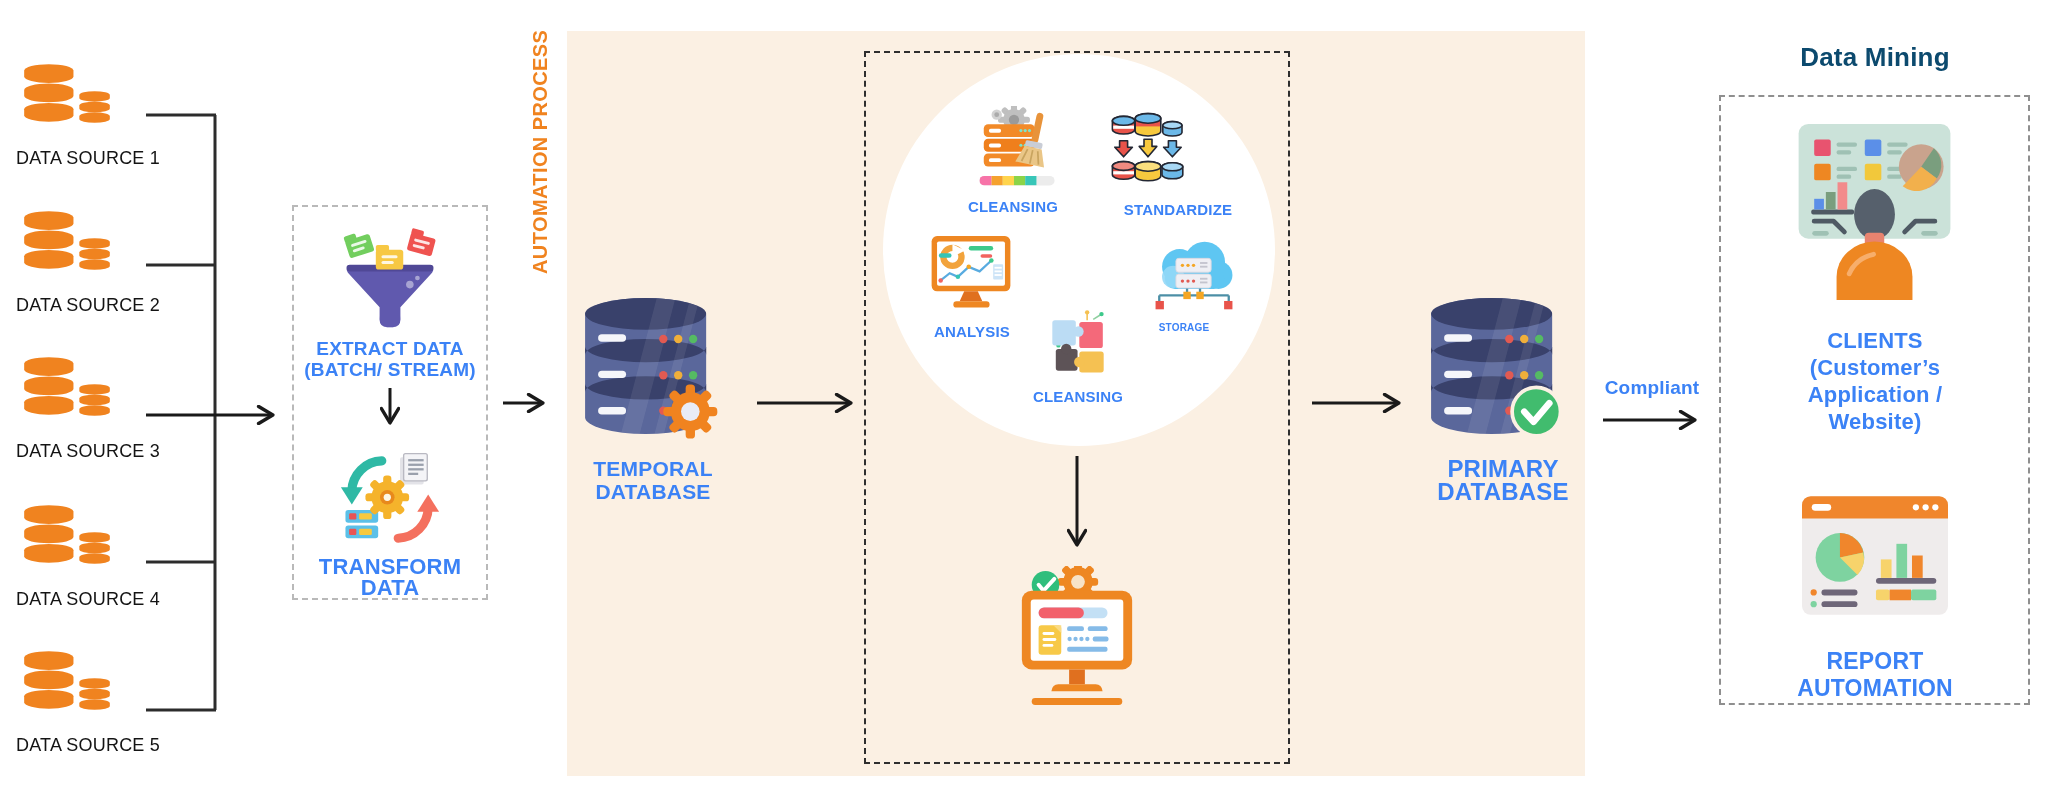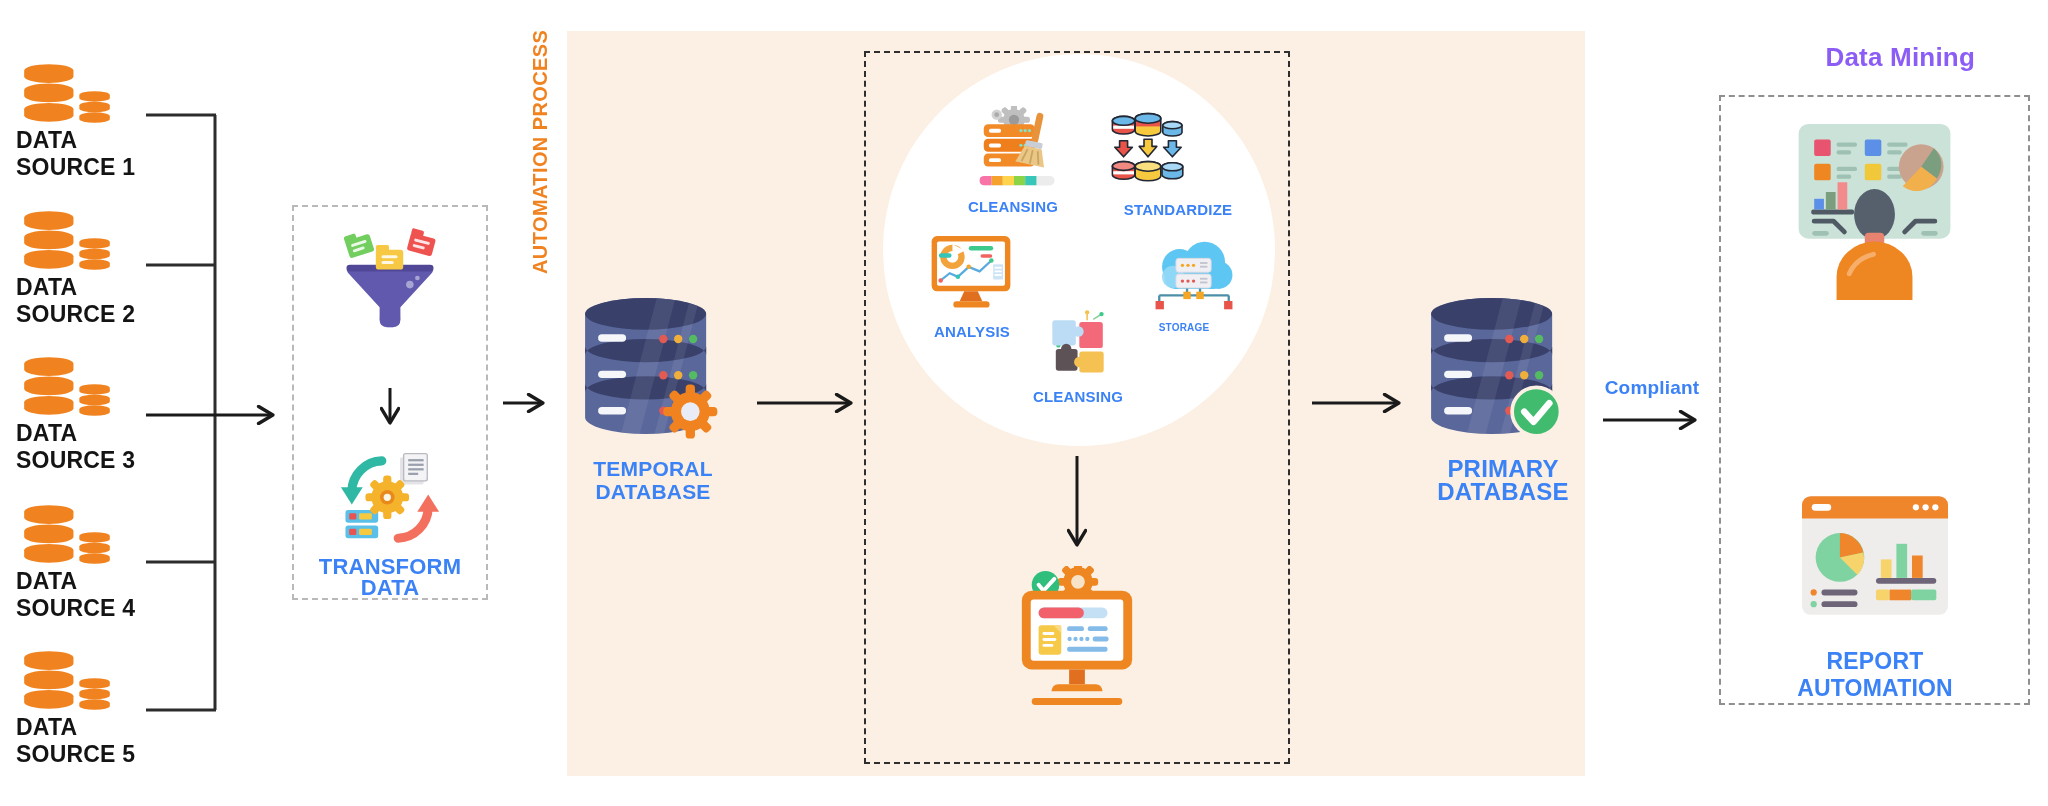--- a/index.html
+++ b/index.html
@@ -3,31 +3,31 @@
 <meta charset="utf-8">
 <title>ETL Automation Process Diagram</title>
 <style>
   html,body{margin:0;padding:0;background:#ffffff;}
   #canvas{position:relative;width:2048px;height:806px;background:#ffffff;overflow:hidden;
           font-family:"Liberation Sans","DejaVu Sans",sans-serif;color:#141414;}
   .abs{position:absolute;}
   .lbl{position:absolute;font-weight:700;color:#3b82f6;line-height:1.16;letter-spacing:.2px;text-align:center;}
   .ds{position:absolute;left:16px;width:160px;}
   .ds svg{margin-left:7px;display:block;}
-  .ds-label{margin-top:4px;font-weight:700;font-size:23px;letter-spacing:.2px;}
+  .ds-label{margin-top:25px;font-weight:400;font-size:18px;letter-spacing:.2px;}
   .panel-peach{position:absolute;left:567px;top:31px;width:1018px;height:745px;background:#FBF0E3;z-index:1;}
   .box-etl{position:absolute;left:292px;top:205px;width:196px;height:395px;border:2px dashed #b9b9b9;box-sizing:border-box;z-index:2;}
   .box-central{position:absolute;left:864px;top:51px;width:426px;height:713px;border:2px dashed #2e2e2e;box-sizing:border-box;z-index:2;}
   .box-right{position:absolute;left:1719px;top:95px;width:311px;height:610px;border:2px dashed #8f8f8f;box-sizing:border-box;z-index:2;}
   .circle-white{position:absolute;left:883px;top:54px;width:392px;height:392px;border-radius:50%;background:#ffffff;z-index:2;}
   .vert-label{position:absolute;left:522px;top:28px;width:36px;height:248px;display:flex;align-items:center;justify-content:center;
       writing-mode:vertical-rl;transform:rotate(180deg);font-weight:700;font-size:20px;color:#F0831F;letter-spacing:.4px;white-space:nowrap;z-index:2;}
   .z3{z-index:3;}
   #arrow-layer{position:absolute;left:0;top:0;z-index:4;pointer-events:none;}
-  .title-orange{color:#8b5cf6;text-align:right;}
+  .title-orange{color:#0c4a6e;}
 </style>
 </head>
 <body>
 
 <div id="canvas">
 
   <svg width="0" height="0" style="position:absolute" aria-hidden="true">
     <defs>
 
       <g id="sym-odb" fill="#F0831F">
@@ -125,20 +125,24 @@
     <g transform="translate(54,34)" fill="#F7C844">
       <rect x="-14" y="-14" width="14" height="7" rx="2"></rect>
         <rect x="-14" y="-9" width="29" height="21" rx="3"></rect>
       <rect x="-8" y="-3" width="17" height="3.2" rx="1.6" fill="#ffffff" opacity=".85"></rect>
         <rect x="-8" y="3" width="13" height="3.2" rx="1.6" fill="#ffffff" opacity=".85"></rect>
     </g>
     <circle cx="76" cy="62" r="4" fill="#ffffff" opacity=".45"></circle>
       <circle cx="84" cy="55" r="2.5" fill="#ffffff" opacity=".45"></circle>
   </svg>
 
+  <div class="lbl z3" style="left:296px;top:338px;width:188px;font-size:19px;line-height:21px">
+    <span>EXTRACT DATA</span><br>
+    <span>(BATCH/ STREAM)</span>
+  </div>
 
   <svg class="abs z3" style="left:340px;top:450px" width="100" height="100" viewBox="0 0 110 110">
     <g transform="translate(70,4)">
       <rect x="-4" y="4" width="26" height="30" rx="2" fill="#E3E3E8"></rect>
       <rect x="0" y="0" width="26" height="30" rx="2" fill="#F4F4F7" stroke="#B9B9C2" stroke-width="1.5"></rect>
       <g fill="#9AA0AC">
           <rect x="5" y="6" width="17" height="2.5"></rect>
           <rect x="5" y="11" width="17" height="2.5"></rect>
           <rect x="5" y="16" width="17" height="2.5"></rect>
           <rect x="5" y="21" width="11" height="2.5"></rect>
@@ -437,20 +441,25 @@
       <path d="M30,104 h20 l11,11"></path>
         <path d="M154,104 h-20 l-11,11"></path>
     </g>
     <g>
       <ellipse cx="92" cy="97" rx="21" ry="26" fill="#56606C"></ellipse>
       <rect x="82" y="116" width="20" height="16" rx="4" fill="#E8836F"></rect>
       <path d="M53,185 v-24 a39,36 0 0 1 78,0 v24 z" fill="#EE8722"></path>
       <path d="M66,158 q7,-16 25,-20" stroke="#F7AE6B" stroke-width="5" fill="none" stroke-linecap="round"></path>
     </g>
   </svg>
+  <div class="lbl z3" style="left:1762px;top:327px;width:226px;font-size:22px;line-height:27px">
+    <span>CLIENTS</span><br>
+    <span>(Customer’s</span><br>
+    <span>Application / Website)</span>
+  </div>
 
   <svg class="abs z3" style="left:1802px;top:496px" width="146" height="119" viewBox="0 0 150 122">
     <rect x="0" y="0" width="150" height="122" rx="9" fill="#EFECEC"></rect>
     <path d="M9,0 h132 a9,9 0 0 1 9,9 v14 H0 V9 a9,9 0 0 1 9,-9 z" fill="#F0862C"></path>
     <rect x="10" y="8" width="20" height="7" rx="3.5" fill="#ffffff"></rect>
     <circle cx="117" cy="11.5" r="3.2" fill="#ffffff"></circle>
       <circle cx="127" cy="11.5" r="3.2" fill="#ffffff"></circle>
       <circle cx="137" cy="11.5" r="3.2" fill="#ffffff"></circle>
     <circle cx="39" cy="63" r="25" fill="#7ED3A0"></circle>
     <path d="M39,63 V38 A25,25 0 0 1 63,58 Z" fill="#F0862C"></path>

